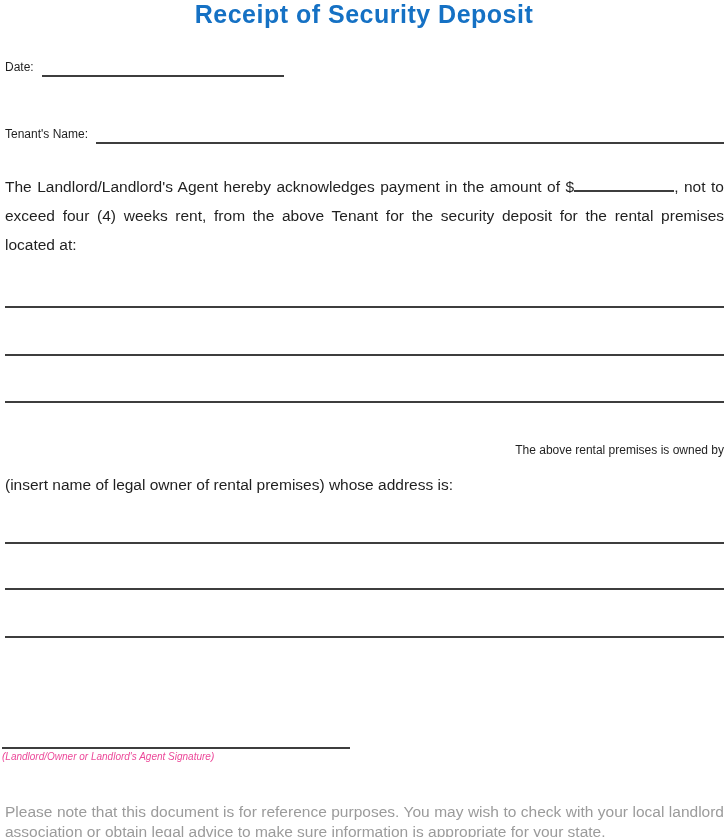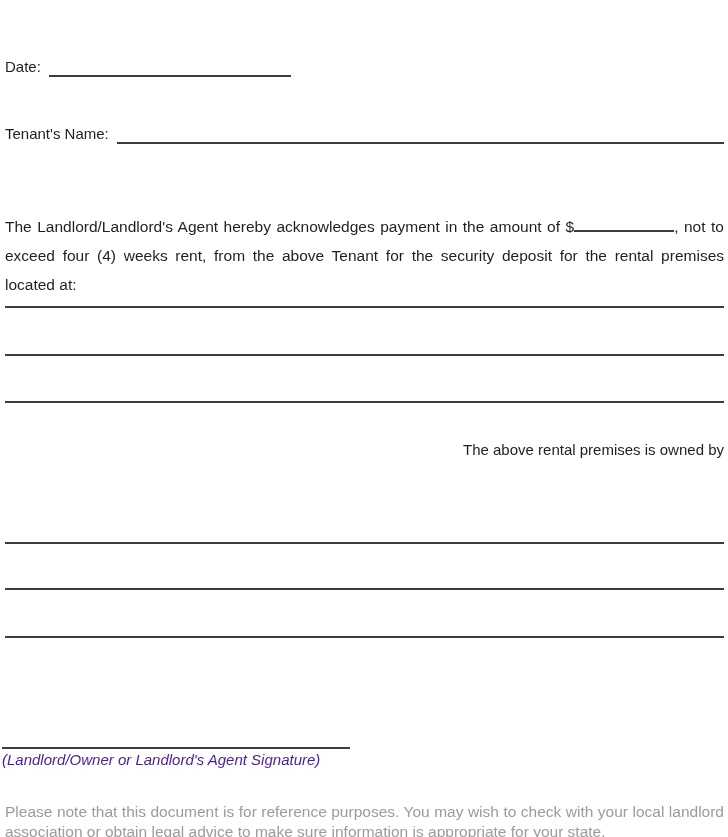--- a/index.html
+++ b/index.html
@@ -23,21 +23,21 @@
     letter-spacing: 0.5px;
     color: #1571c4;
     line-height: 30px;
   }
   .row {
     position: absolute;
     left: 5px;
     right: 4px;
     display: flex;
     align-items: flex-end;
-    font-size: 15px;
+    font-size: 12px;
     line-height: 20px;
     white-space: nowrap;
   }
   .rule {
     border-bottom: 2px solid #3d3d3d;
     height: 18px;
     display: inline-block;
   }
   .rule-flex { flex: 1 1 auto; }
   .hr {
@@ -47,59 +47,59 @@
     border-bottom: 2px solid #3d3d3d;
     height: 0;
   }
   .para {
     position: absolute;
     left: 5px;
     right: 4px;
     font-size: 15.5px;
     line-height: 29px;
     text-align: justify;
-    margin-top: 40px;
   }
   .blank-inline {
     display: inline-block;
     width: 100px;
     border-bottom: 2px solid #3d3d3d;
     height: 15px;
     vertical-align: baseline;
   }
   .gap8 { display: inline-block; width: 8px; }
   .sig-rule {
     position: absolute;
     left: 2px;
     width: 348px;
     border-bottom: 2px solid #3d3d3d;
     height: 0;
   }
   .sig-caption {
     position: absolute;
     left: 2px;
-    font-size: 15px;
+    font-size: 10px;
     font-style: italic;
-    color: #4c1d95;
+    color: #ec4899;
   }
   .footer {
     position: absolute;
     left: 5px;
     right: 4px;
     font-size: 15.5px;
     line-height: 20px;
     text-align: justify;
     color: #9b9b9b;
   }
 </style>
 </head>
 <body>
 
 <div class="page">
 
+  <div class="title">Receipt of Security Deposit</div>
 
   <div class="row" style="top: 57px;">
     <span>Date:</span>
     <span class="gap8"></span>
     <span class="rule" style="width: 242px;"></span>
   </div>
 
   <div class="row" style="top: 124px;">
     <span>Tenant's Name:</span>
     <span class="gap8"></span>
@@ -113,20 +113,23 @@
   <div class="hr" style="top: 306px;"></div>
   <div class="hr" style="top: 354px;"></div>
   <div class="hr" style="top: 401px;"></div>
 
   <div class="row" style="top: 440px; flex-direction: column;">
     <span>The above rental premises is owned by</span>
     <span class="gap8"></span>
     <span class="rule rule-flex"></span>
   </div>
 
+  <div class="para" style="top: 470px;">
+    <span>(insert name of legal owner of rental premises) whose address is:</span>
+  </div>
 
   <div class="hr" style="top: 542px;"></div>
   <div class="hr" style="top: 588px;"></div>
   <div class="hr" style="top: 636px;"></div>
 
   <div class="sig-rule" style="top: 747px;"></div>
   <div class="sig-caption" style="top: 751px;">(Landlord/Owner or Landlord's Agent Signature)</div>
 
   <div class="footer" style="top: 802px;">Please note that this document is for reference purposes. You may wish to check with your local landlord association or obtain legal advice to make sure information is appropriate for your state.</div>
 

